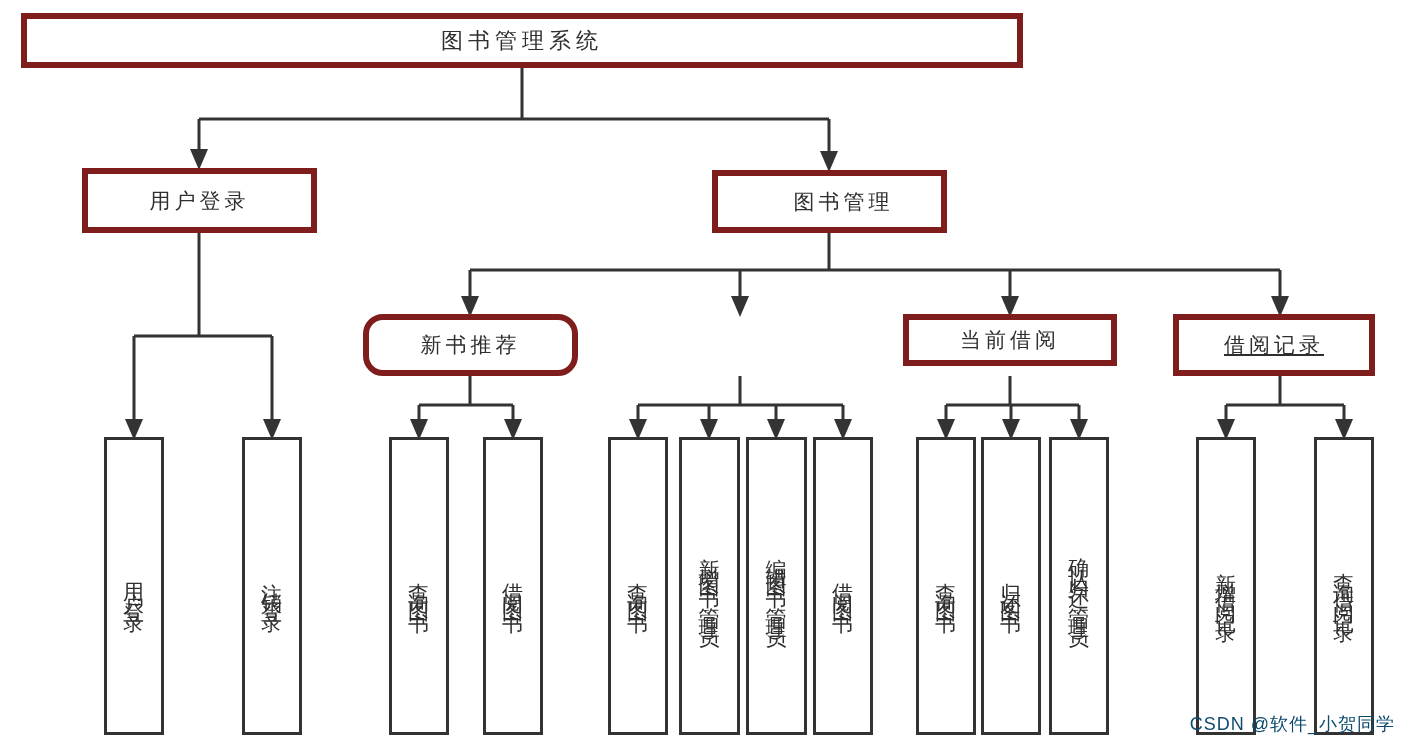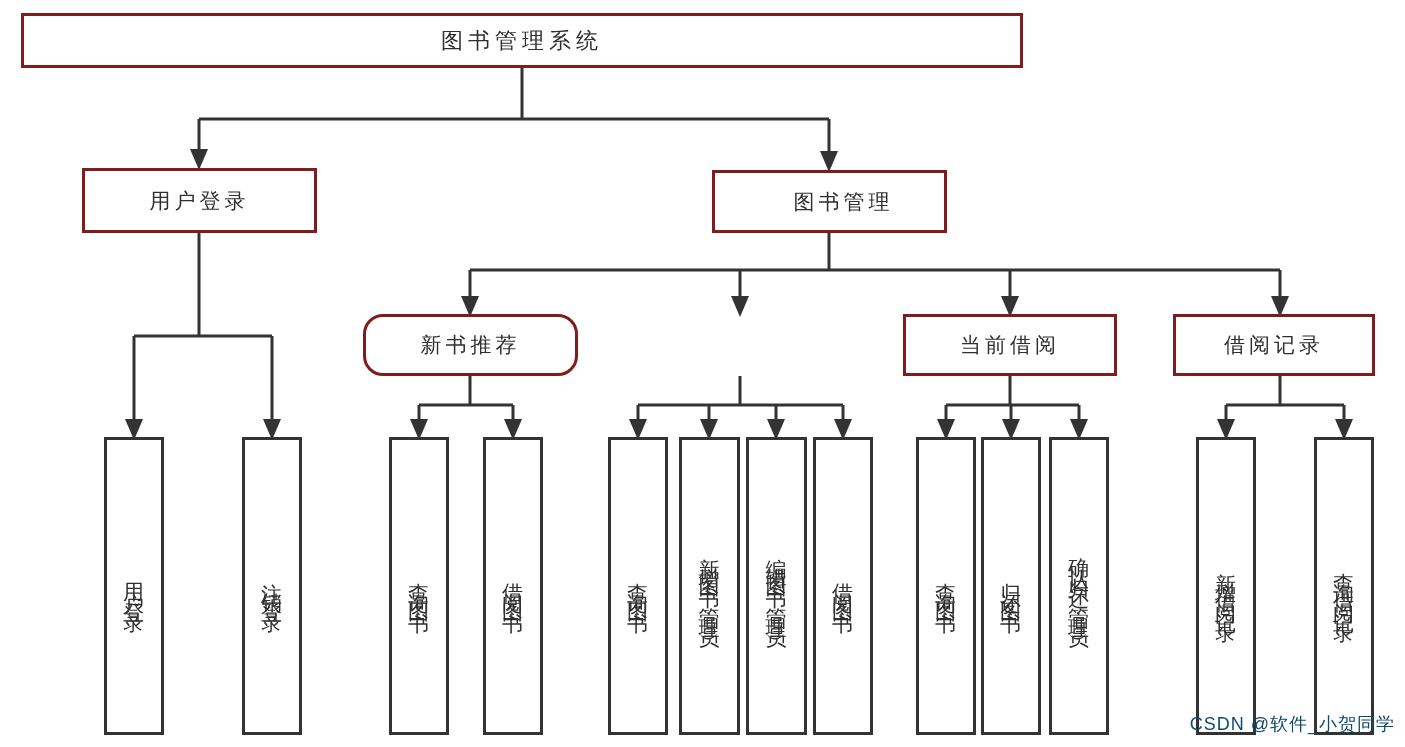--- a/index.html
+++ b/index.html
@@ -18,21 +18,21 @@
   #connector-layer {
     position: absolute;
     left: 0;
     top: 0;
     width: 1405px;
     height: 747px;
   }
   .hnode {
     position: absolute;
     box-sizing: border-box;
-    border: 3px solid #7f1d1d;
+    border: 6px solid #7f1d1d;
     background: #ffffff;
     display: flex;
     align-items: center;
     justify-content: center;
     color: #2f2f2f;
     font-size: 21px;
     letter-spacing: 4px;
     white-space: nowrap;
   }
   .hnode.root { font-size: 22px; letter-spacing: 5px; }
@@ -117,22 +117,22 @@
       <polygon points="1335,419 1353,419 1344,440"></polygon>
     </g>
   </svg>
 
   <div class="hnode root" style="left:21px; top:13px; width:1002px; height:55px;">图书管理系统</div>
 
   <div class="hnode" style="left:82px; top:168px; width:235px; height:65px;">用户登录</div>
   <div class="hnode" style="left:712px; top:170px; width:235px; height:63px;padding-left:28px;">图书管理</div>
 
   <div class="hnode" style="left:363px; top:314px; width:215px; height:62px;border-radius:20px;">新书推荐</div>
-  <div class="hnode" style="left:903px; top:314px; width:214px; height:62px;">当前借阅</div>
-  <div class="hnode" style="left:1173px; top:314px; width:202px; height:62px;">借阅记录</div>
+  <div class="hnode" style="left:903px; top:314px; width:214px; height:52px;">当前借阅</div>
+  <div class="hnode" style="left:1173px; top:314px; width:202px; height:62px;text-decoration:underline;">借阅记录</div>
 
   <div class="vnode" style="left:104px; width:60px;">
     <span class="vtext">用户登录</span>
   </div>
   <div class="vnode" style="left:242px; width:60px;">
     <span class="vtext">注销登录</span>
   </div>
 
   <div class="vnode" style="left:389px; width:60px;">
     <span class="vtext">查询图书</span>

